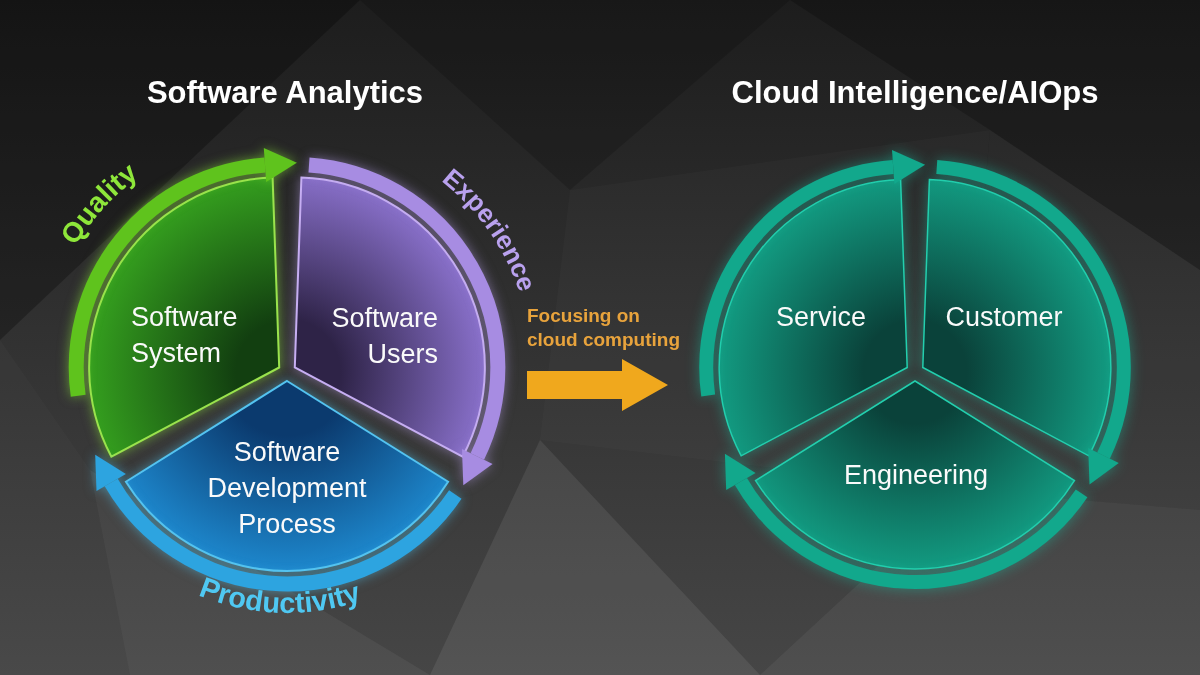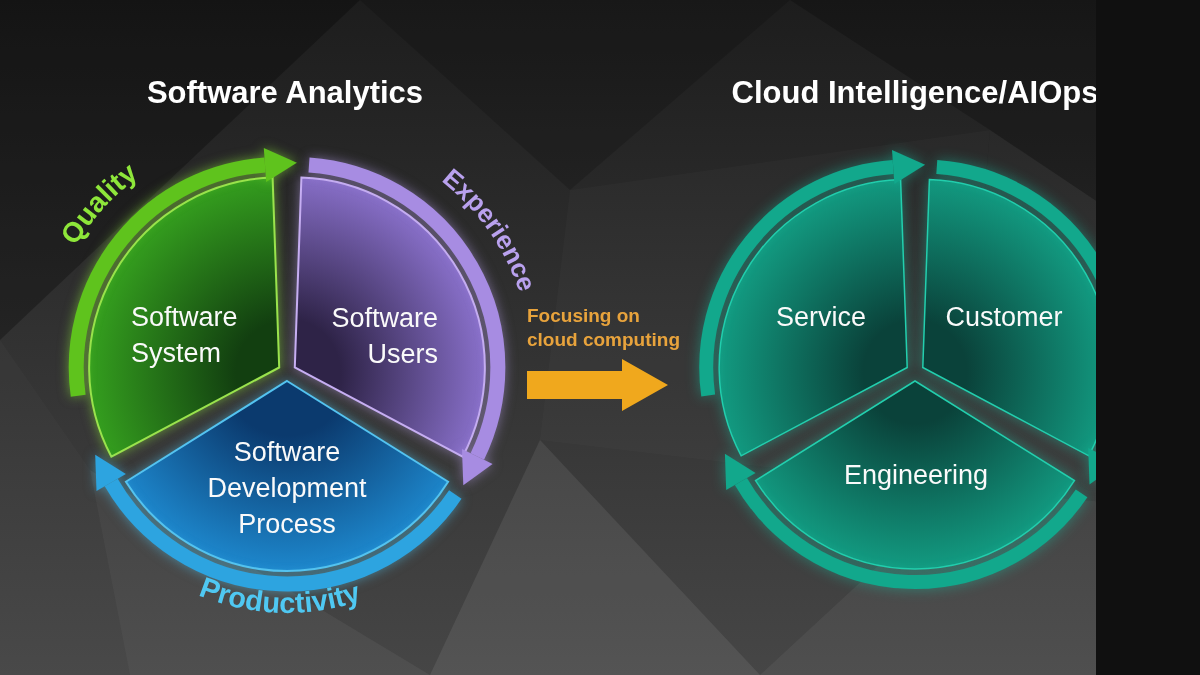--- a/index.html
+++ b/index.html
@@ -1,16 +1,16 @@
 <!DOCTYPE html>
 <html><head>
 <meta charset="utf-8">
 <style>
   html,body{margin:0;padding:0;background:#101010;}
-  .stage{position:relative;width:1096px;height:675px;overflow:hidden;background:#5eead4;
+  .stage{position:relative;width:1200px;height:675px;overflow:hidden;background:#5eead4;
          font-family:"Liberation Sans","DejaVu Sans",sans-serif;}
   svg{display:block;}
   svg text{font-family:"Liberation Sans","DejaVu Sans",sans-serif;}
   .title{font-size:31px;font-weight:700;fill:#ffffff;}
   .slice-label{font-size:27px;fill:#fafafa;}
   .arc-label{font-weight:700;}
   .connector-label{font-size:19px;font-weight:700;}
   .glow-green{filter:drop-shadow(0 0 6px rgba(140,230,58,.55));}
   .glow-purple{filter:drop-shadow(0 0 6px rgba(185,161,238,.5));}
   .glow-blue{filter:drop-shadow(0 0 6px rgba(79,200,242,.5));}

